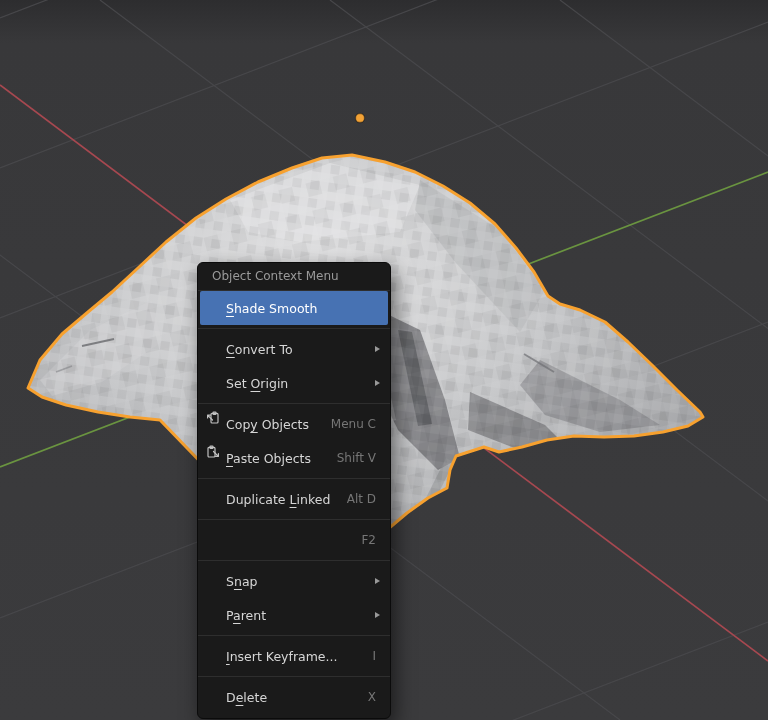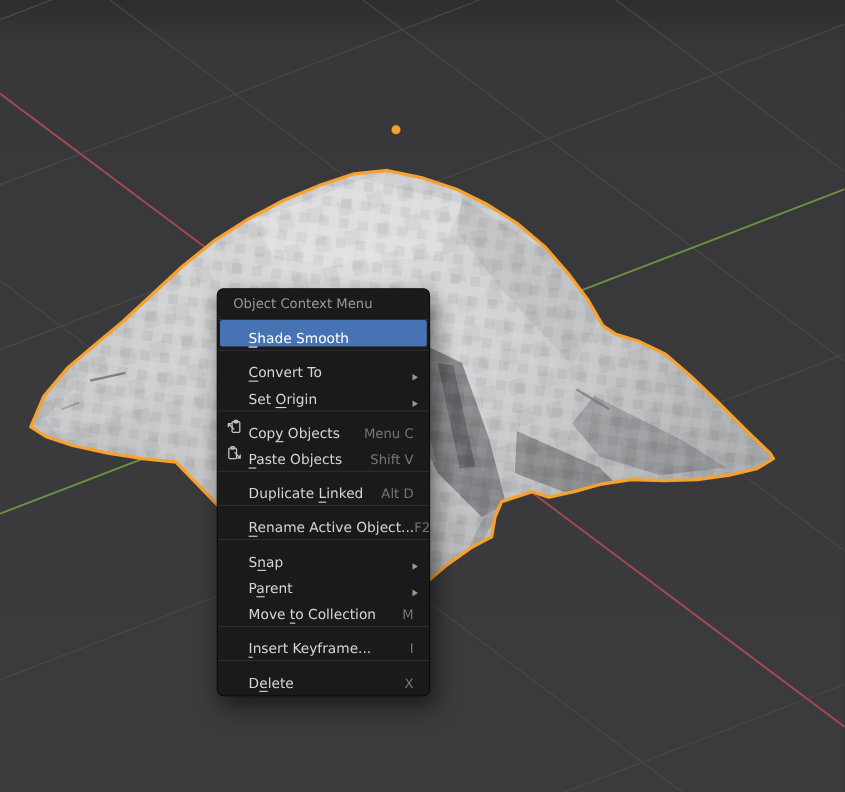--- a/index.html
+++ b/index.html
@@ -18,21 +18,21 @@
     padding:0 0 4px 0;box-sizing:border-box;overflow:hidden;
     z-index:5;
     margin-left:36px;
   }
   .menu-header{
     height:27px;line-height:27px;padding-left:14px;
     color:#9a9a9a;font-size:12px;
     border-bottom:1px solid #2e2e2e;
   }
   .menu-item{
-    position:relative;height:24px;display:flex;align-items:flex-end;
+    position:relative;height:34px;display:flex;align-items:center;
     margin:0 2px;border-radius:2px;
     color:#d6d6d6;font-size:12.5px;cursor:default;
   }
   .menu-item .mi-label{padding-left:26px;white-space:nowrap;}
   .menu-item.hl{background:#4772b3;color:#ffffff;}
   .menu-item .mi-label u{text-decoration:underline;text-underline-offset:2.5px;text-decoration-thickness:1px;}
   .mi-icon{position:absolute;left:6px;top:4px;width:14px;height:14px;}
   .mi-icon svg{width:14px;height:14px;display:block;}
   .mi-icon svg *{stroke:#c2c2c2;fill:none;stroke-width:1.2;stroke-linecap:round;stroke-linejoin:round;}
   .mi-icon svg .fillpage{fill:#1a1a1a;}
@@ -164,35 +164,30 @@
           <span class="mi-label"><u>P</u>aste Objects</span>
           <span class="mi-shortcut">Shift V</span>
         </div>
         <div class="menu-sep"></div>
         <div class="menu-item">
           <span class="mi-label">Duplicate <u>L</u>inked</span>
           <span class="mi-shortcut">Alt D</span>
         </div>
         <div class="menu-sep"></div>
         <div class="menu-item">
-          <span class="mi-label"><u>R</u>ename Active Object...</span>
           <span class="mi-shortcut">F2</span>
         </div>
         <div class="menu-sep"></div>
         <div class="menu-item">
           <span class="mi-label">S<u>n</u>ap</span>
           <span class="mi-sub"></span>
         </div>
         <div class="menu-item">
           <span class="mi-label">P<u>a</u>rent</span>
           <span class="mi-sub"></span>
-        </div>
-        <div class="menu-item">
-          <span class="mi-label">Move <u>t</u>o Collection</span>
-          <span class="mi-shortcut">M</span>
         </div>
         <div class="menu-sep"></div>
         <div class="menu-item">
           <span class="mi-label"><u>I</u>nsert Keyframe...</span>
           <span class="mi-shortcut">I</span>
         </div>
         <div class="menu-sep"></div>
         <div class="menu-item">
           <span class="mi-label">D<u>e</u>lete</span>
           <span class="mi-shortcut">X</span>

